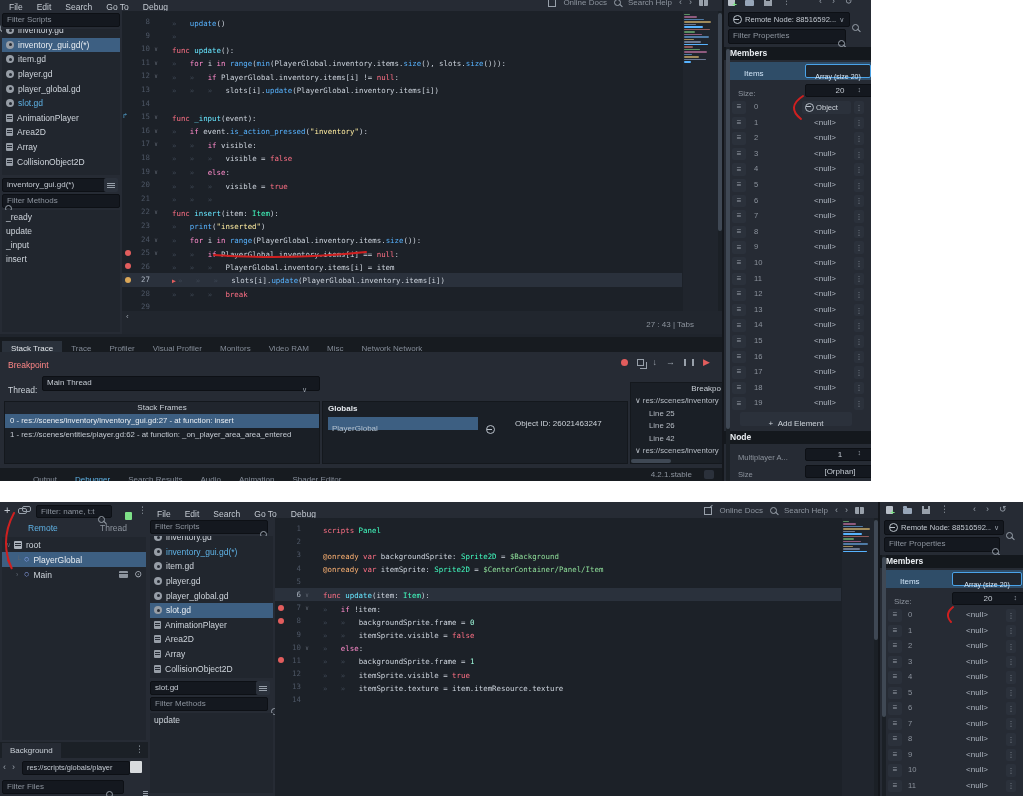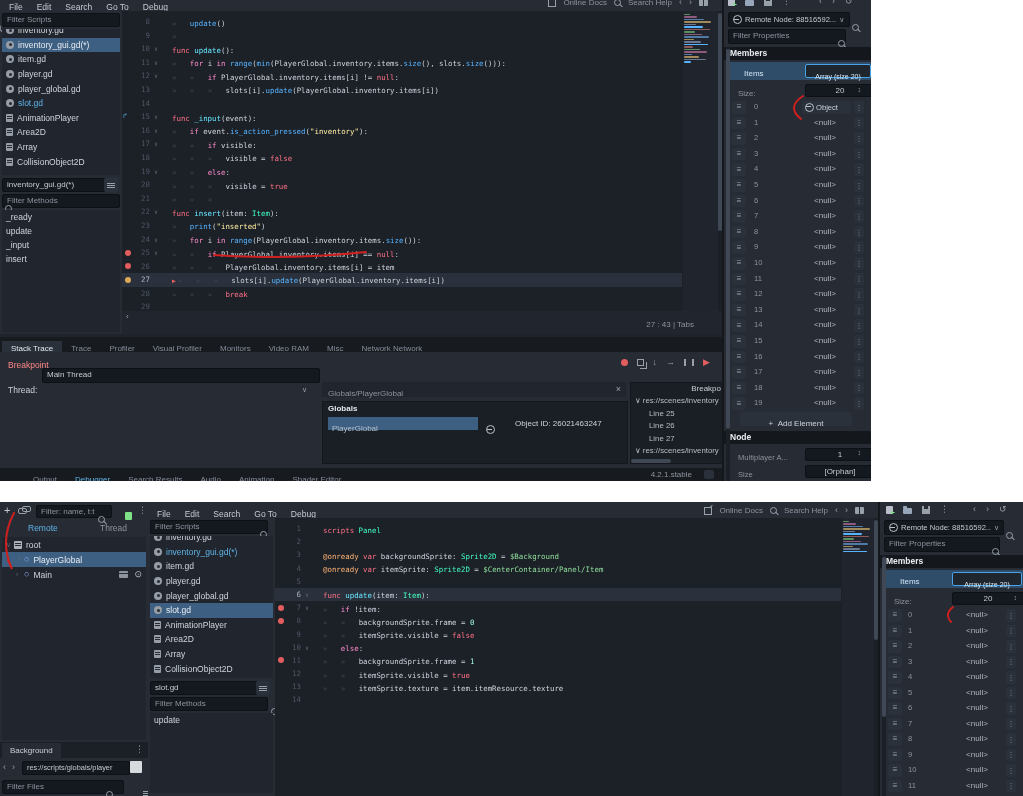--- a/index.html
+++ b/index.html
@@ -235,45 +235,48 @@
         <div class="abs" style="right:12px;top:6px;display:flex;align-items:center;gap:9px;">
           <span style="width:7px;height:7px;border-radius:50%;background:#e25d5d;display:inline-block;"></span>
           <span class="i i-copy"></span>
           <span class="glyph">↓</span>
           <span class="glyph">→</span>
           <span class="i i-pause"></span>
           <span class="glyph" style="color:#e25d5d;">▶</span>
         </div>
 
         <span class="abs txt" style="left:8px;top:33px;">Thread:</span>
-        <div class="abs input" style="left:42px;top:16px;width:268px;height:13px;color:#c4cad2;">Main Thread</div>
+        <div class="abs input" style="left:42px;top:24px;width:268px;height:13px;color:#c4cad2;">Main Thread</div>
         <span class="abs glyph" style="left:302px;top:34px;font-size:7px;">∨</span>
-
-        <div class="abs subpanel" style="left:322px;top:30px;width:304px;height:15px;">
-          <span class="txt dim" style="margin-left:6px;line-height:15px;font-size:8px;">Globals/PlayerGlobal</span>
-          <span class="abs" style="right:5px;top:2px;color:#98a0aa;font-size:9px;">×</span>
-        </div>
+        <div class="abs darkwell" style="left:4px;top:49px;width:314px;height:61px;">
+          <div style="background:#20252d;text-align:center;color:#c9cfd6;font-size:8px;line-height:12px;">Stack Frames</div>
+          <div id="t-frames">
+              <div class="frame-row row-sel" style="color: rgb(232, 237, 242);">0 - res://scenes/inventory/inventory_gui.gd:27 - at function: insert</div>
+              <div class="frame-row">1 - res://scenes/entities/player.gd:62 - at function: _on_player_area_area_entered</div>
+            </div>
+        </div>
+
         <div class="abs darkwell" style="left:322px;top:49px;width:304px;height:61px;">
           <div style="color:#e3e7ec;font-weight:bold;font-size:8px;line-height:13px;padding-left:5px;">Globals</div>
           <div style="position:relative;height:14px;margin-top:2px;">
             <div class="abs row-sel" style="left:5px;top:0;width:150px;height:13px;">
               <span style="color:#b4c2d0;font-size:8px;line-height:13px;margin-left:4px;">PlayerGlobal</span>
             </div>
             <span class="abs i i-globe" style="left:163px;top:3px;"></span>
             <span class="abs txt" style="left:192px;top:2px;font-size:8px;">Object ID: 26021463247</span>
           </div>
         </div>
 
         <div class="abs darkwell" style="left:630px;top:30px;width:92px;height:80px;">
           <div style="text-align:right;color:#c9cfd6;font-size:8px;line-height:12px;padding-right:2px;">Breakpo</div>
           <div id="t-bptree">
               <div class="bp-tree-row" style="padding-left: 4px;">∨ res://scenes/inventory</div>
               <div class="bp-tree-row" style="padding-left: 18px;">Line 25</div>
               <div class="bp-tree-row" style="padding-left: 18px;">Line 26</div>
-              <div class="bp-tree-row" style="padding-left: 18px;">Line 27</div>
+              <div class="bp-tree-row" style="padding-left: 18px;">Line 42</div>
               <div class="bp-tree-row" style="padding-left: 4px;">∨ res://scenes/inventory</div>
             </div>
           <div class="abs scrollbar" style="left:0;bottom:0;width:88px;height:4px;">
               <div class="thumb" style="height:4px;width:40px;"></div>
             </div>
         </div>
       </div>
     </div>
 
     <div class="abs" style="left:0;top:468px;width:722px;height:13px;background:#171b20;">

